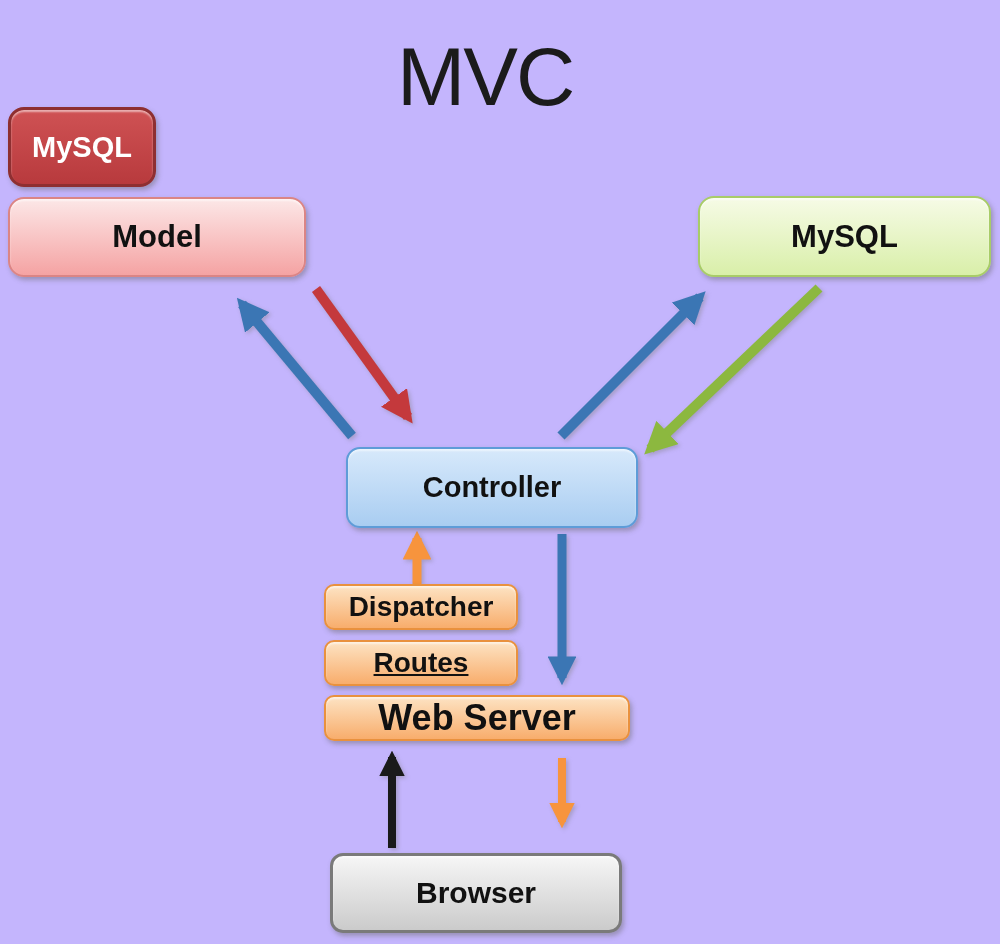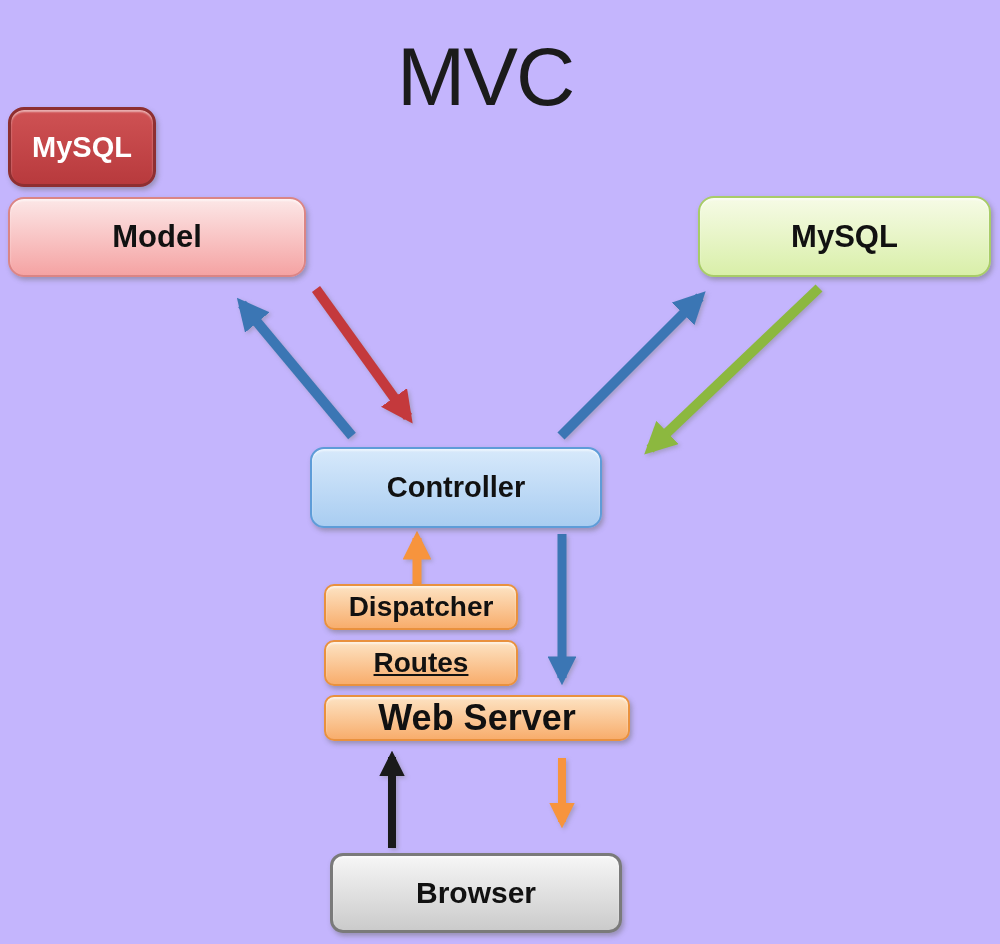--- a/index.html
+++ b/index.html
@@ -48,21 +48,21 @@
     border-width: 2px; border-radius: 16px;
     font-size: 31px;
     text-align: right;
   }
   .node-view {
     left: 698px; top: 196px; width: 293px; height: 81px;
     border-width: 2px; border-radius: 16px;
     font-size: 31px;
   }
   .node-controller {
-    left: 310px; top: 447px; width: 292px; height: 81px;
+    left: 346px; top: 447px; width: 292px; height: 81px;
     border-width: 2px; border-radius: 14px;
     font-size: 29px;
   }
   .node-dispatcher {
     left: 324px; top: 584px; width: 194px; height: 46px;
     border-width: 2px; border-radius: 10px;
     font-size: 28px;
     text-align: right;
   }
   .node-routes {

